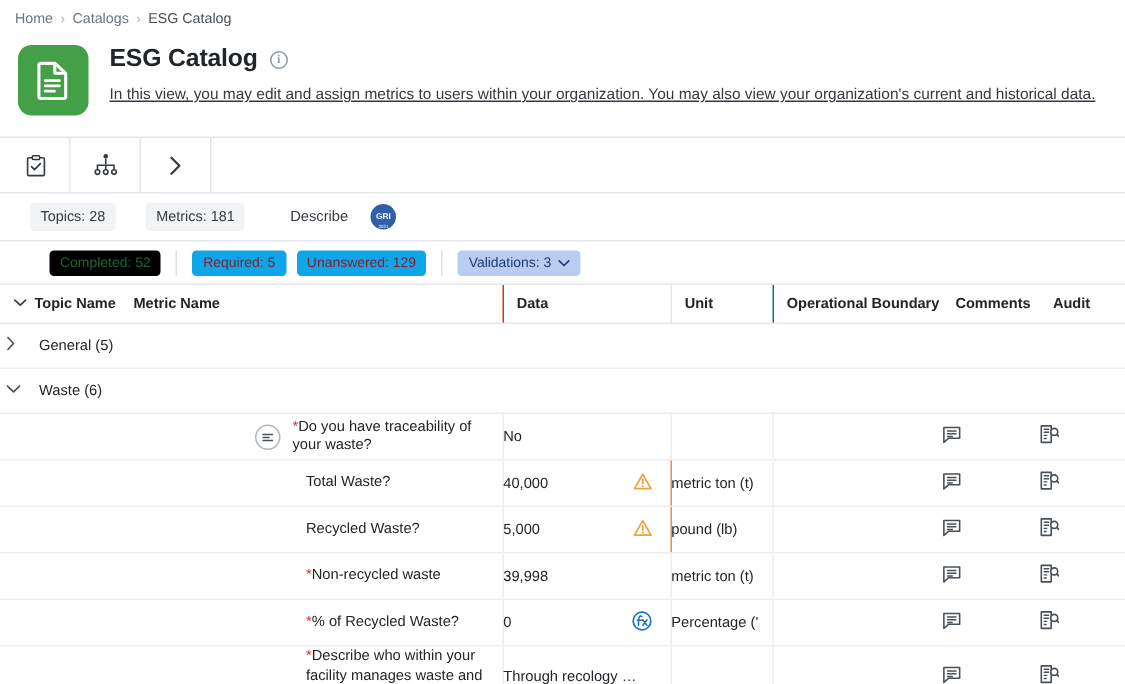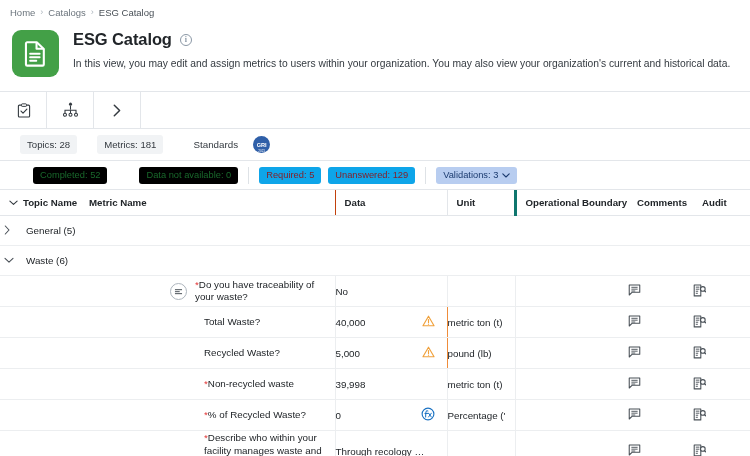--- a/index.html
+++ b/index.html
@@ -52,20 +52,21 @@
     border: 1.2px solid #8b98a6;
     color: #8b98a6; font-size: 8px; font-weight: bold;
     display: flex; align-items: center; justify-content: center;
     font-family: "Liberation Serif", serif;
     cursor: pointer;
   }
   .hero-desc {
     margin-top: 9px;
     font-size: 10.3px;
     color: #343a40;
+    text-decoration: underline;
   }
 
   
   .toolbar {
     border-top: 1px solid #e3e6ea;
     border-bottom: 1px solid #e3e6ea;
     height: 38px;
     display: flex; align-items: stretch;
   }
   .tb-btn {
@@ -142,21 +143,21 @@
     text-align: left;
     padding: 7px 0 7px 9px;
     border-bottom: 1px solid #e3e6ea;
     background: #fff;
     white-space: nowrap;
     overflow: hidden;
   }
   th.c-topic  { width: 80px; }
   th.c-metric { width: 255px; border-right: 1px solid #c2410c; }
   th.c-data   { width: 112px; border-right: 1px solid #e3e6ea; }
-  th.c-unit   { width: 68px;  border-right: 3px solid #0f766e; margin-top: 41px; }
+  th.c-unit   { width: 68px;  border-right: 1px solid #0f766e; margin-top: 41px; }
   th.c-opb    { width: 113px; }
   th.c-comm   { width: 65px; }
   th.c-audit  { width: 57px; }
 
   .th-topic-inner { display: flex; align-items: center; gap: 5px; }
 
   table.grid td {
     border-bottom: 1px solid #eceef0;
     font-size: 9.8px;
     color: #212529;
@@ -266,30 +267,29 @@
       <svg width="12" height="15" viewBox="0 0 12 15" fill="none">
         <path d="M3.3 2.2L8.6 7.5L3.3 12.8" stroke="#343a40" stroke-width="1.5" fill="none" stroke-linecap="round" stroke-linejoin="round"></path>
       </svg>
     </span>
   </div>
 </div>
 
 <div class="stats">
   <div class="pill">Topics:  28</div>
   <div class="pill">Metrics:  181</div>
-  <div class="standards-label">Standards</div>
+  <div class="standards-label">Describe</div>
   <div class="gri-badge">
     <span>GRI</span>
     <span class="yr">2021</span>
   </div>
 </div>
 
 <div class="statusbar">
   <div class="sbadge green">Completed: 52</div>
-  <div class="sbadge green">Data not available: 0</div>
   <div class="vdivider"></div>
   <div class="sbadge red">Required: 5</div>
   <div class="sbadge red">Unanswered: 129</div>
   <div class="vdivider"></div>
   <div class="sbadge blue">
     <span>Validations: 3</span>
     <span>
       <svg width="8" height="5" viewBox="0 0 8 5" fill="none">
         <path d="M0.8 0.9L4 4L7.2 0.9" stroke="#1b3b6f" stroke-width="1.1" fill="none" stroke-linecap="round" stroke-linejoin="round"></path>
       </svg>

